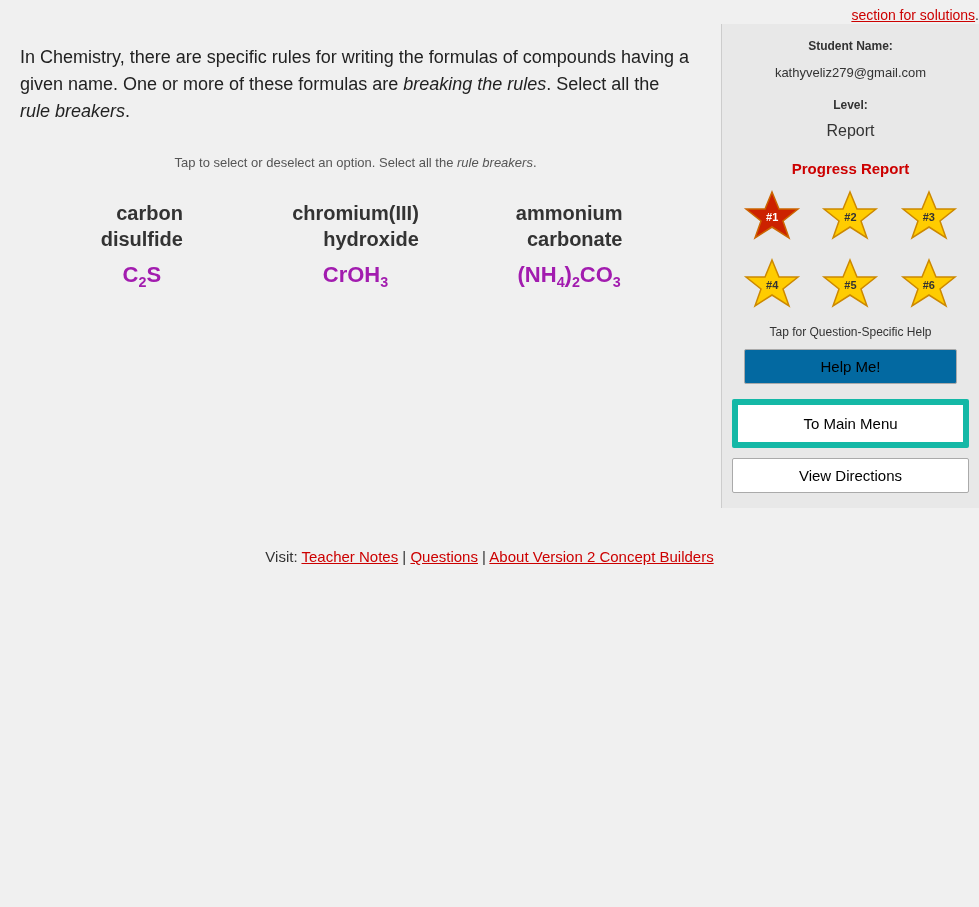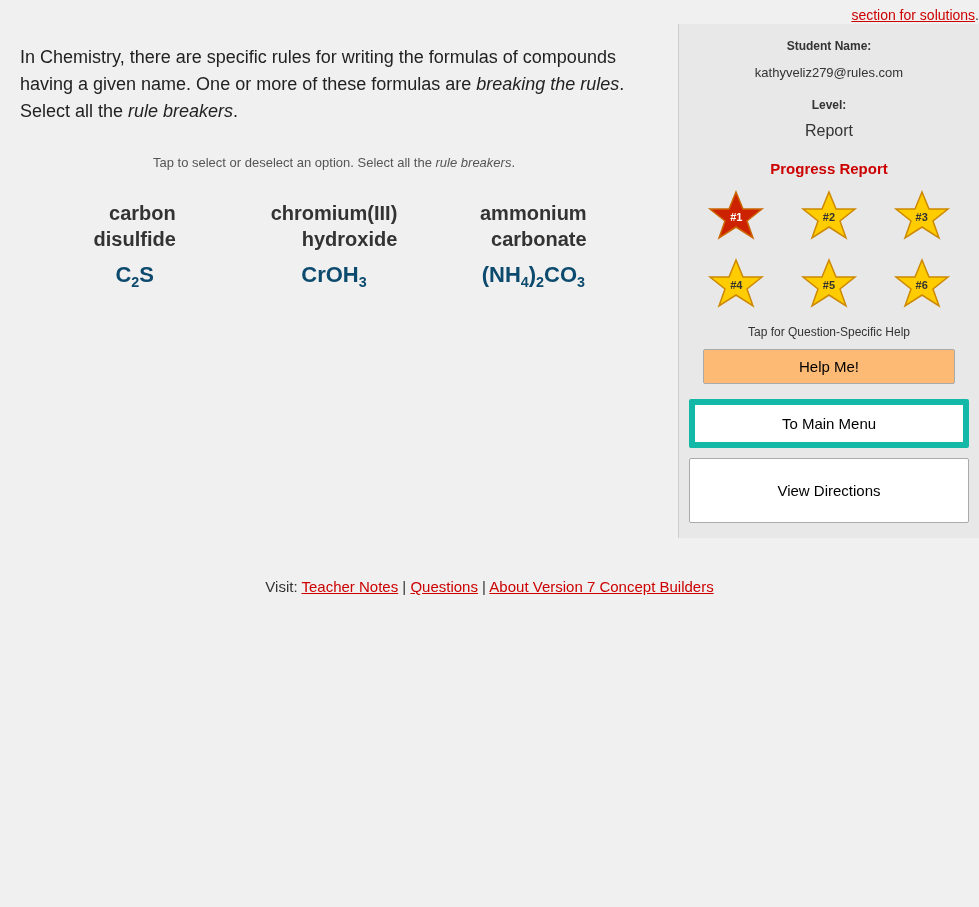--- a/index.html
+++ b/index.html
@@ -66,31 +66,31 @@
     .compound-name {
       font-size: 20px;
       font-weight: bold;
       color: #333;
       line-height: 1.3;
     }
 
     .compound-formula {
       font-size: 22px;
       font-weight: bold;
-      color: #0c4a6e;
+      color: #a21caf;
       margin-top: 10px;
     }
 
     sub {
       font-size: 0.65em;
       vertical-align: sub;
     }
 
     .right-panel {
-      width: 301px;
+      width: 258px;
       background: #e8e8e8;
       border-left: 1px solid #ccc;
       padding: 15px 10px;
       display: flex;
       flex-direction: column;
       align-items: center;
       gap: 10px;
     }
 
     .student-name-label {
@@ -163,21 +163,21 @@
     }
 
     .help-label {
       font-size: 12px;
       color: #333;
       text-align: center;
     }
 
     .help-me-btn {
       border: 1px solid #aaa;
-      background: #fdba74;
+      background: #0369a1;
       padding: 8px 12px;
       font-size: 15px;
       cursor: pointer;
       border-radius: 2px;
       width: 90%;
       text-align: center;
     }
 
     .main-menu-btn {
       border: 6px solid #14b8a6;
@@ -187,21 +187,21 @@
       cursor: pointer;
       border-radius: 2px;
       width: 100%;
       text-align: center;
       margin-top: 5px;
     }
 
     .view-directions-btn {
       border: 1px solid #aaa;
       background: #fff;
-      padding: 23px;
+      padding: 8px;
       font-size: 15px;
       cursor: pointer;
       border-radius: 2px;
       width: 100%;
       text-align: center;
     }
 
     .footer {
       text-align: center;
       padding: 40px 0 20px 0;
@@ -247,21 +247,21 @@
 
       <div class="compound-item">
         <div class="compound-name">ammonium<br>carbonate</div>
         <div class="compound-formula">(NH<sub>4</sub>)<sub>2</sub>CO<sub>3</sub></div>
       </div>
     </div>
   </div>
 
   <div class="right-panel">
     <div class="student-name-label">Student Name:</div>
-    <div class="student-email">kathyveliz279@rules.com</div>
+    <div class="student-email">kathyveliz279@gmail.com</div>
     <div class="level-label">Level:</div>
     <div class="level-value">Report</div>
 
     <div class="progress-report-title">Progress Report</div>
 
     <div class="stars-grid">
 
       <div class="star-item highlighted">
         <svg class="star-svg" viewBox="0 0 60 60">
           <polygon points="30,5 37,22 56,22 41,34 47,51 30,40 13,51 19,34 4,22 23,22" fill="#cc2200" stroke="#cc6600" stroke-width="1.5"></polygon>
@@ -306,14 +306,14 @@
     </div>
 
     <div class="help-label">Tap for Question-Specific Help</div>
     <button class="help-me-btn">Help Me!</button>
     <button class="main-menu-btn">To Main Menu</button>
     <button class="view-directions-btn">View Directions</button>
   </div>
 </div>
 
 <div class="footer">
-  <span>Visit: </span><a>Teacher Notes</a> | <a>Questions</a> | <a>About Version 7 Concept Builders</a>
+  <span>Visit: </span><a>Teacher Notes</a> | <a>Questions</a> | <a>About Version 2 Concept Builders</a>
 </div>
 
 </body></html>

